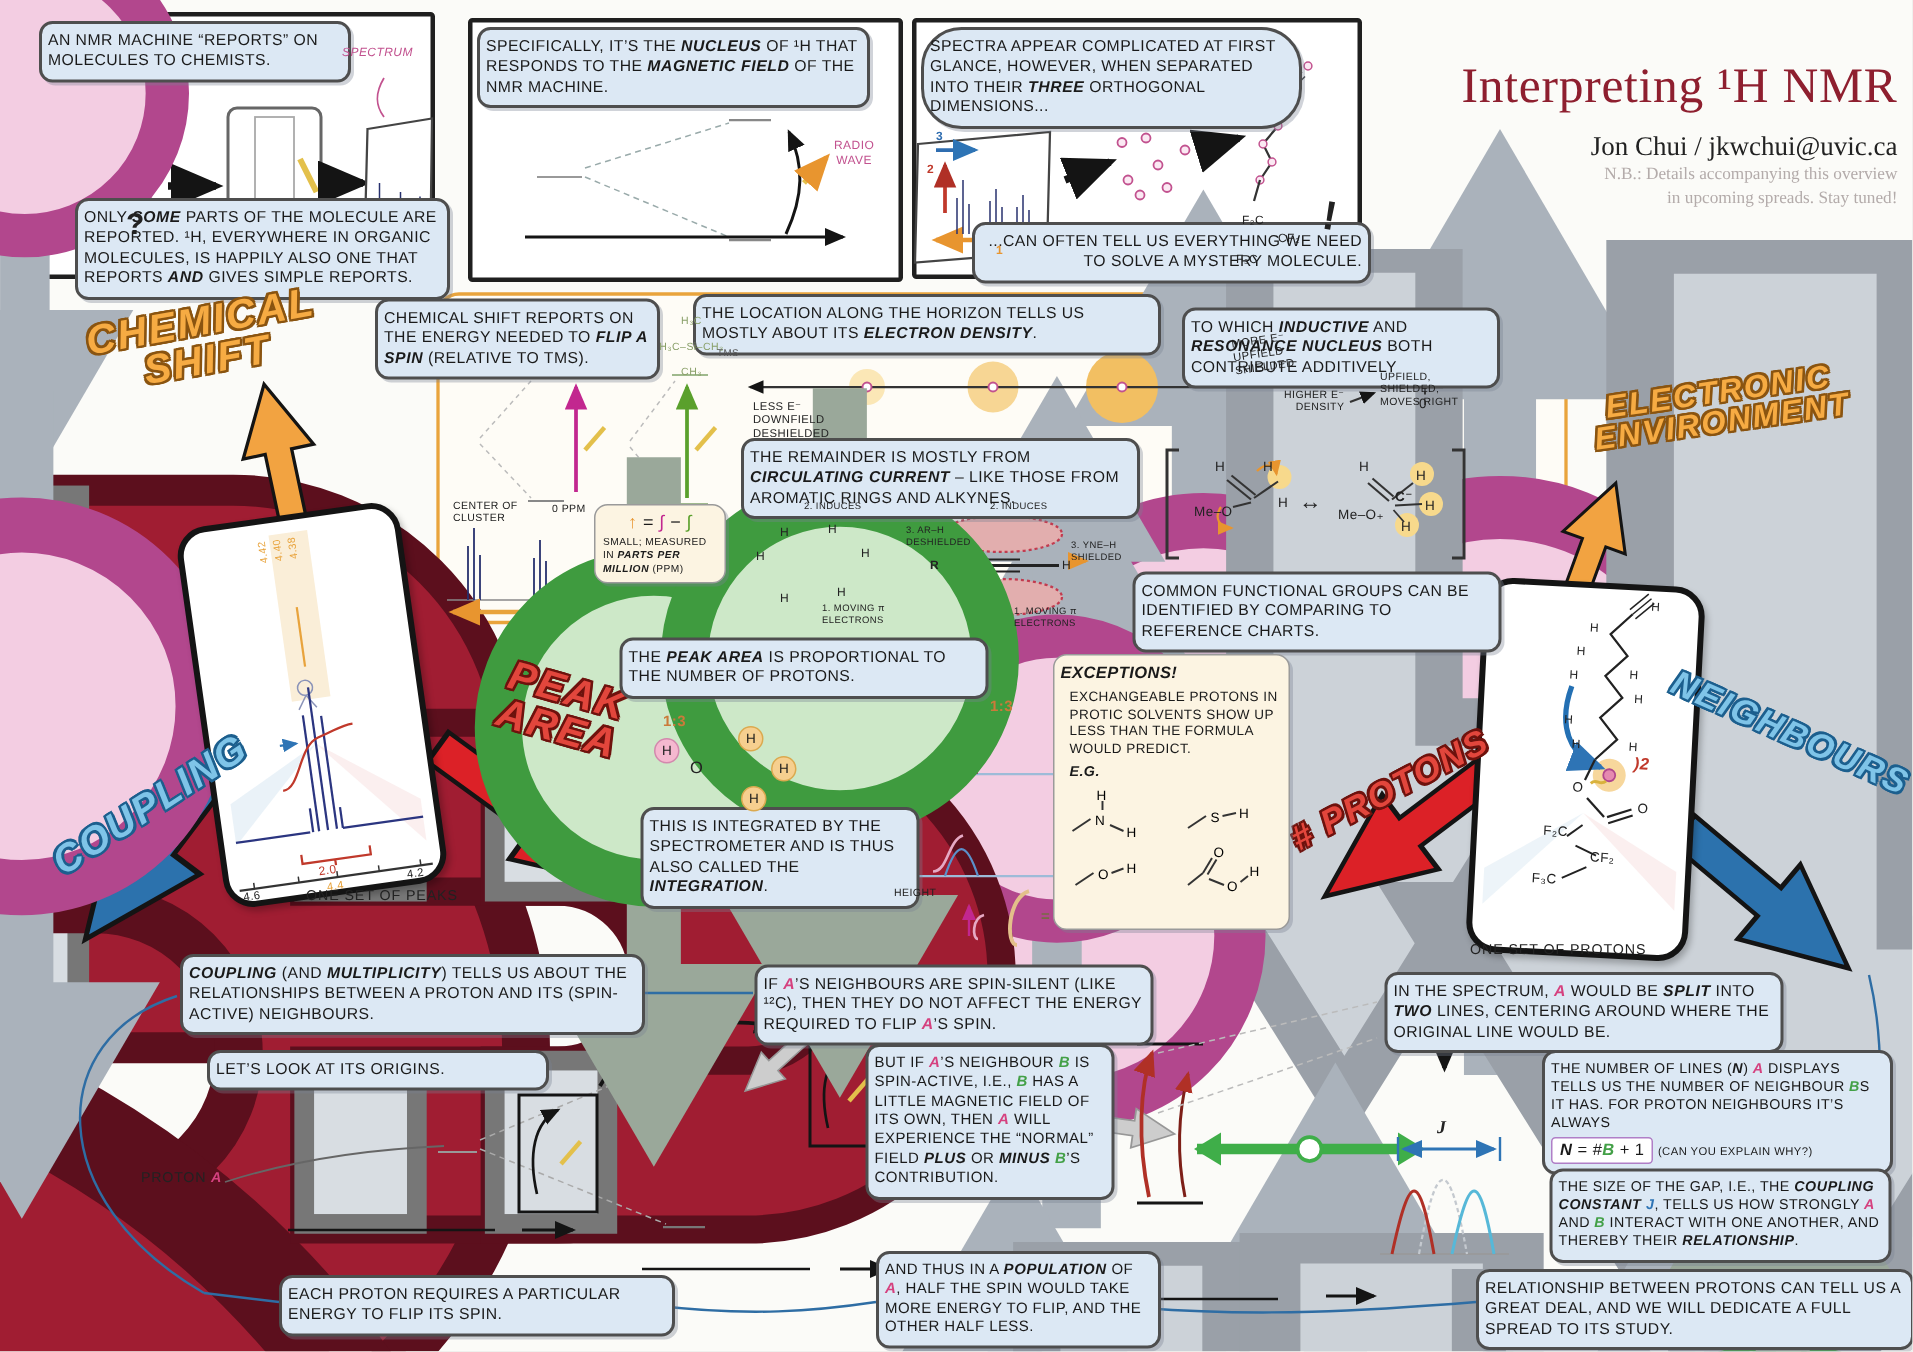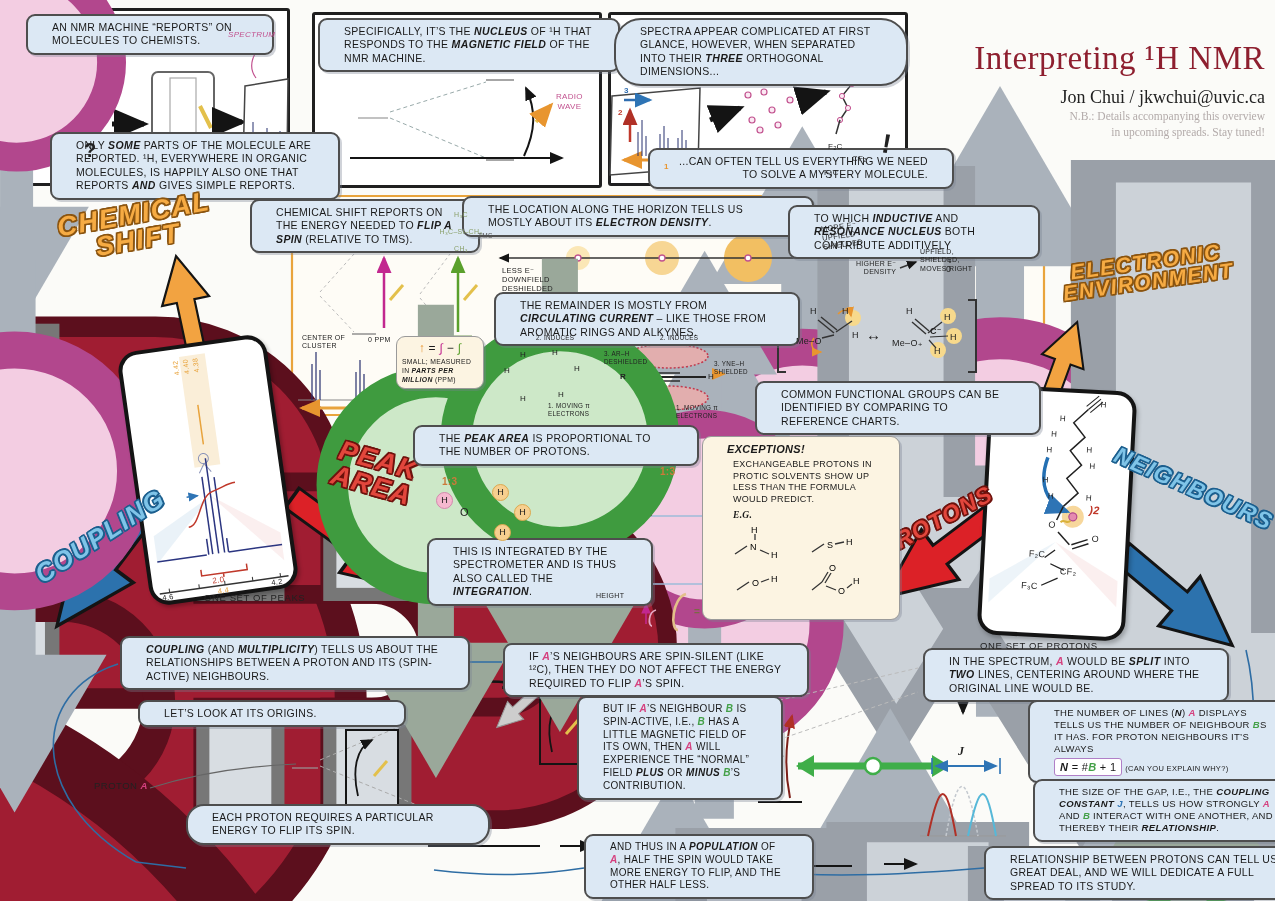--- a/index.html
+++ b/index.html
@@ -2,21 +2,21 @@
 <html><head>
 <meta charset="utf-8">
 <style>
   html,body{margin:0;padding:0;background:#e8e8e6;}
   .canvas{position:relative;width:1275px;height:901px;background:#fbfbf8;overflow:hidden;
           font-family:"Liberation Sans","DejaVu Sans",sans-serif;color:#1a1a1a;}
   .abs{position:absolute;}
   svg{display:block;}
   
   .bubble{position:absolute;background:#dce8f4;border:2px solid #4e4e4e;border-radius:9px;
-          padding:5px 24px;font-size:10.5px;line-height:1.28;letter-spacing:.3px;
+          padding:5px 4px;font-size:10.5px;line-height:1.28;letter-spacing:.3px;
           box-shadow:2px 2px 0 rgba(120,130,145,.35);z-index:6;}
   .bubble b i, .bubble i b{letter-spacing:.4px;}
   .beige{background:#fcf4e2;border:1.6px solid #9a9a9a;}
   .panel{position:absolute;border:3px solid #1f1f1f;border-radius:3px;background:#ffffff;z-index:1;}
   .phone{position:absolute;border:4px solid #141414;border-radius:20px;background:#ffffff;
          box-shadow:2px 3px 4px rgba(0,0,0,.25);z-index:4;}
   .lbl{position:absolute;font-size:7.5px;letter-spacing:.3px;line-height:1.2;color:#222;
        white-space:pre-line;z-index:7;}
   .hdr{position:absolute;font-weight:bold;font-style:italic;letter-spacing:1.5px;line-height:.95;
        white-space:pre-line;text-align:center;z-index:6;}
@@ -494,21 +494,21 @@
   <span class="circ circ-org" style="left:514px;top:504px;">H</span>
   <span class="circ circ-org" style="left:494px;top:524px;">H</span>
   <div class="lbl" style="left:660px;top:466px;font-size:10px;font-weight:bold;color:#cb7a3a;">1:3</div>
   <div class="lbl" style="left:596px;top:592px;font-size:7px;">HEIGHT</div>
   <div class="lbl" style="left:694px;top:606px;font-size:10px;color:#7a6a45;font-weight:bold;">= 1:3</div>
   <div class="bubble" style="left:427px;top:538px;width:174px;">THIS IS INTEGRATED BY THE SPECTROMETER AND IS THUS ALSO CALLED THE <b><i>INTEGRATION</i></b>.</div>
 
   <div class="bubble beige" style="left:702px;top:436px;width:148px;height:172px;z-index:7;">
     <div style="font-weight:bold;font-style:italic;font-size:11px;">EXCEPTIONS!</div>
     <div style="font-size:9px;margin:3px 0 0 6px;line-height:1.3;">EXCHANGEABLE PROTONS IN PROTIC SOLVENTS SHOW UP LESS THAN THE FORMULA WOULD PREDICT.</div>
-    <div style="font-weight:bold;font-style:italic;font-size:9.5px;margin:3px 0 0 6px;font-family:Liberation Serif, serif;">E.G.</div>
+    <div style="font-weight:bold;font-style:italic;font-size:9.5px;margin:3px 0 0 6px;">E.G.</div>
     <div class="mini-svg-grid">
       <svg width="62" height="36">
         <line x1="8" y1="30" x2="20" y2="22" stroke="#333" stroke-width="1.3"></line>
         <text x="23" y="26" font-size="9">N</text>
         <line x1="28" y1="16" x2="28" y2="10" stroke="#333" stroke-width="1.3"></line>
         <text x="24" y="9" font-size="9">H</text>
         <line x1="33" y1="26" x2="42" y2="30" stroke="#333" stroke-width="1.3"></line>
         <text x="44" y="34" font-size="9">H</text>
       </svg>
       <svg width="62" height="36">
@@ -603,26 +603,26 @@
     <span class="lbl" style="left:54px;top:84px;font-size:8px;">H</span>
     <span class="lbl" style="left:60px;top:100px;font-size:8px;">H</span>
     <span class="lbl" style="left:98px;top:100px;font-size:8px;">H</span>
     <span class="lbl" style="left:102px;top:110px;color:#c0392b;font-size:11px;font-weight:bold;font-style:italic;">)2</span>
     <span class="lbl" style="left:62px;top:128px;font-size:9px;">O</span>
     <span class="lbl" style="left:106px;top:140px;font-size:9px;">O</span>
     <span class="lbl" style="left:44px;top:158px;font-size:9px;">F₂C</span>
     <span class="lbl" style="left:76px;top:174px;font-size:9px;">CF₂</span>
     <span class="lbl" style="left:38px;top:190px;font-size:9px;">F₃C</span>
   </div>
-  <div class="lbl" style="left:980px;top:628px;font-size:9.5px;letter-spacing:.6px;margin-top:12px;">ONE SET OF PROTONS</div>
+  <div class="lbl" style="left:980px;top:628px;font-size:9.5px;letter-spacing:.6px;">ONE SET OF PROTONS</div>
 
   <div class="bubble" style="left:120px;top:636px;width:298px;"><b><i>COUPLING</i></b> (AND <b><i>MULTIPLICITY</i></b>) TELLS US ABOUT THE RELATIONSHIPS BETWEEN A PROTON AND ITS (SPIN-ACTIVE) NEIGHBOURS.</div>
   <div class="bubble" style="left:138px;top:700px;width:216px;">LET’S LOOK AT ITS ORIGINS.</div>
   <div class="lbl" style="left:94px;top:780px;font-size:9.5px;letter-spacing:.5px;">PROTON <span class="tA">A</span></div>
-  <div class="bubble" style="left:186px;top:804px;width:252px;border-radius:18px;">EACH PROTON REQUIRES A PARTICULAR ENERGY TO FLIP ITS SPIN.</div>
+  <div class="bubble" style="left:186px;top:850px;width:252px;">EACH PROTON REQUIRES A PARTICULAR ENERGY TO FLIP ITS SPIN.</div>
   <div class="bubble" style="left:503px;top:643px;width:254px;">IF <span class="tA">A</span>’S NEIGHBOURS ARE SPIN-SILENT (LIKE ¹²C), THEN THEY DO NOT AFFECT THE ENERGY REQUIRED TO FLIP <span class="tA">A</span>’S SPIN.</div>
   <div class="bubble" style="left:577px;top:696px;width:154px;font-size:10px;">BUT IF <span class="tA">A</span>’S NEIGHBOUR <span class="tB">B</span> IS SPIN-ACTIVE,  I.E., <span class="tB">B</span> HAS A LITTLE MAGNETIC FIELD OF ITS OWN, THEN <span class="tA">A</span> WILL EXPERIENCE THE “NORMAL” FIELD <b><i>PLUS</i></b> OR <b><i>MINUS</i></b> <span class="tB">B</span>’S CONTRIBUTION.</div>
   <div class="bubble" style="left:584px;top:834px;width:178px;font-size:10px;">AND THUS IN A <b><i>POPULATION</i></b> OF <span class="tA">A</span>, HALF THE SPIN WOULD TAKE MORE ENERGY TO FLIP, AND THE OTHER HALF LESS.</div>
   <div class="bubble" style="left:923px;top:648px;width:254px;">IN THE SPECTRUM, <span class="tA">A</span> WOULD BE <b><i>SPLIT</i></b> INTO <b><i>TWO</i></b> LINES, CENTERING AROUND WHERE THE ORIGINAL LINE WOULD BE.</div>
   <div class="bubble" style="left:1028px;top:700px;width:222px;font-size:9.5px;">
     <div>THE NUMBER OF LINES (<b><i>N</i></b>) <span class="tA">A</span> DISPLAYS TELLS US THE NUMBER OF NEIGHBOUR <span class="tB">B</span>S IT HAS.  FOR PROTON NEIGHBOURS IT’S ALWAYS</div>
     <div style="margin-top:2px;">
       <span class="formula-box"><b><i>N</i></b> = #<span class="tB">B</span> + 1</span>
       <span style="font-size:7.5px;">(CAN YOU EXPLAIN WHY?)</span>
     </div>

